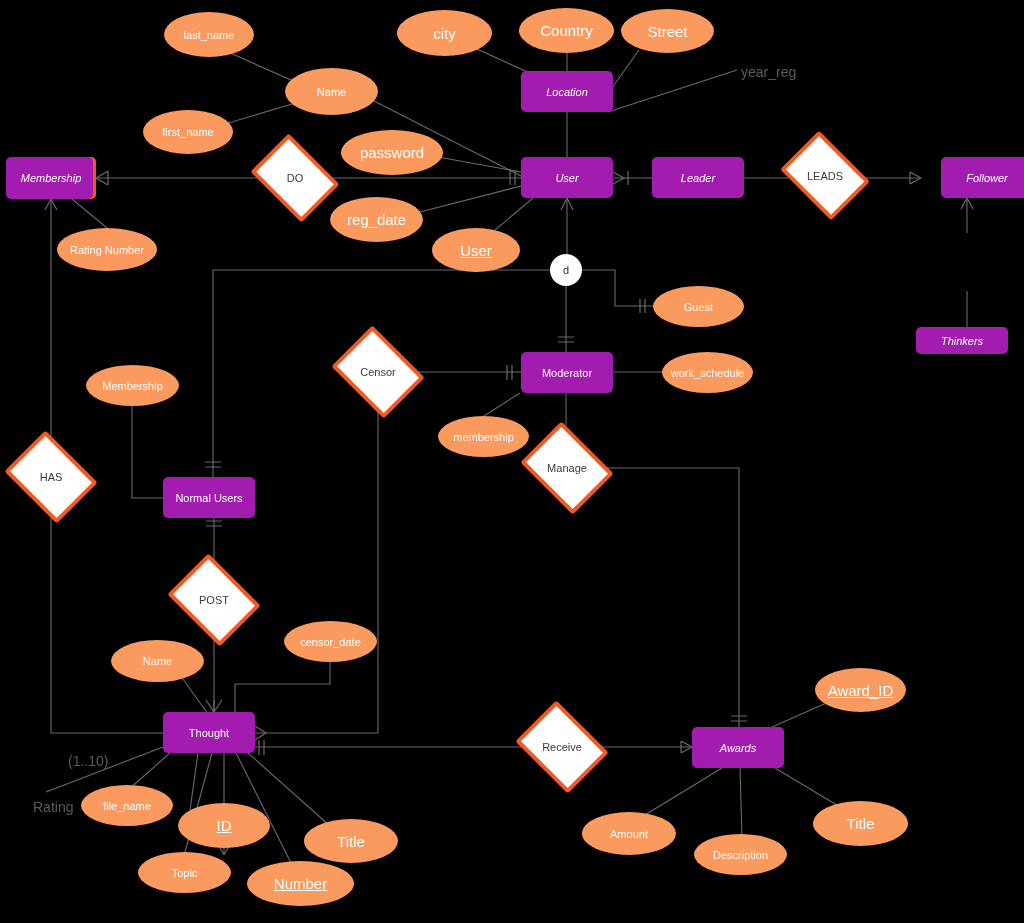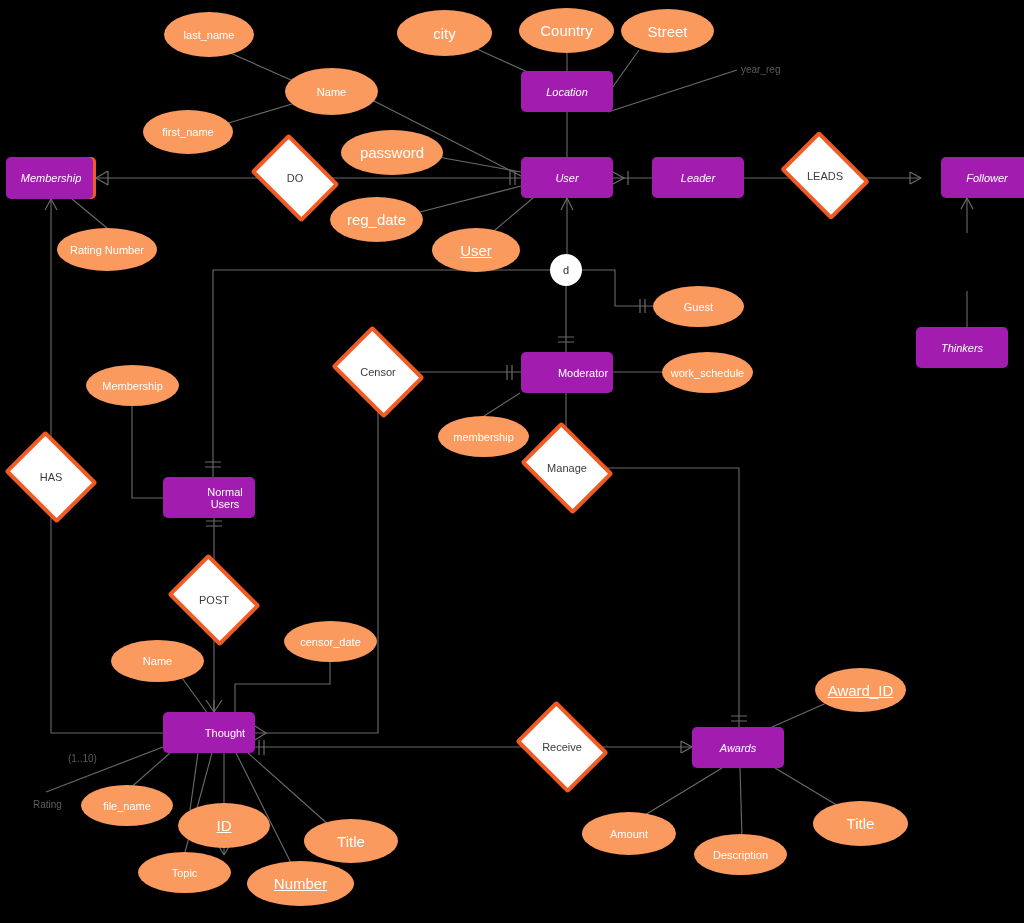--- a/index.html
+++ b/index.html
@@ -33,21 +33,21 @@
     box-sizing: border-box;
     z-index: 5;
   }
   
   .entity {
     background: #a21caf;
     border-radius: 5px;
     font-size: 11px;
     font-style: italic;
   }
-  .entity.plain { font-style: normal; padding-left: 32px; }
+  .entity.plain { font-style: normal; }
   .entity.weak-right {
     box-shadow: inset -3px 0 0 0 #f15a22;
   }
   
   .attr {
     background: #fb9a5e;
     border-radius: 50%;
     font-size: 11px;
   }
   .attr.key span { text-decoration: underline; }
@@ -77,21 +77,21 @@
   .disjoint {
     background: #ffffff;
     border-radius: 50%;
     color: #2b2b2b;
     font-size: 11px;
   }
   
   .txtlabel {
     position: absolute;
     color: #5c5c5c;
-    font-size: 10px;
+    font-size: 14px;
     z-index: 6;
     white-space: nowrap;
   }
 </style>
 </head>
 <body>
 
 <div id="canvas">
 
   <svg id="edges" viewBox="0 0 1024 923">
@@ -225,21 +225,21 @@
   </div>
 
   <div class="node entity" style="left:652px;top:157px;width:92px;height:41px;">
     <span>Leader</span>
   </div>
 
   <div class="node entity" style="left:941px;top:157px;width:92px;height:41px;">
     <span>Follower</span>
   </div>
 
-  <div class="node entity" style="left:916px;top:327px;width:92px;height:41px;">
+  <div class="node entity" style="left:916px;top:327px;width:92px;height:27px;">
     <span>Thinkers</span>
   </div>
 
   <div class="node entity plain" style="left:521px;top:352px;width:92px;height:41px;">
     <span>Moderator</span>
   </div>
 
   <div class="node entity plain" style="left:163px;top:477px;width:92px;height:41px;">
     <span>Normal Users</span>
   </div>

